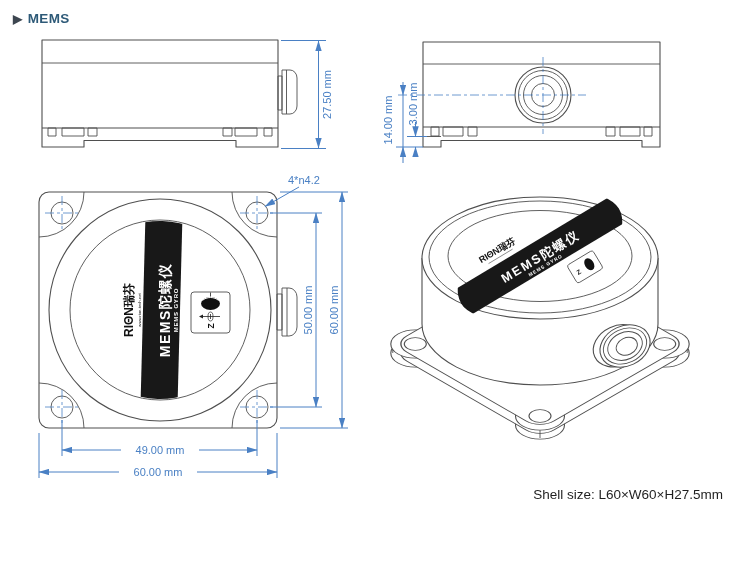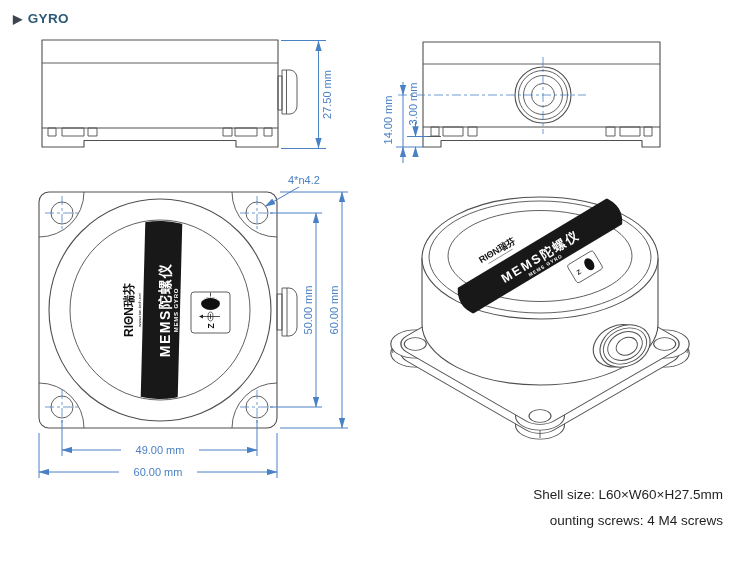--- a/index.html
+++ b/index.html
@@ -27,21 +27,21 @@
   }
   .notes span{display:block;}
 </style>
 </head>
 <body>
 
 <div class="canvas">
 
   <div class="title-row">
     <span class="marker">▶</span>
-    <span>GYRO</span>
+    <span>MEMS</span>
   </div>
 
   <svg style="left:25px;top:30px;" width="320" height="135" viewBox="25 30 320 135">
     <defs>
       <marker id="ar1" viewBox="0 0 10 6" refX="9.5" refY="3" markerWidth="11" markerHeight="6.5" orient="auto-start-reverse">
         <path d="M0,0 L10,3 L0,6 Z" fill="#4a80c4"></path>
       </marker>
     </defs>
     <g class="part">
       <path d="M42,128 V40 H278 V128"></path>
@@ -244,16 +244,15 @@
       <ellipse class="fillw" cx="-6" cy="-3" rx="26" ry="20"></ellipse>
       <ellipse class="fillw" cx="0" cy="0" rx="26" ry="20"></ellipse>
       <ellipse class="thin fillw" cx="0" cy="0" rx="22.5" ry="17"></ellipse>
       <ellipse class="thin fillw" cx="0" cy="0" rx="18" ry="13.5"></ellipse>
       <ellipse class="thin fillw" cx="1.5" cy="1" rx="11" ry="8.5"></ellipse>
     </g>
   </svg>
 
   <div class="notes">
     <span>Shell size: L60×W60×H27.5mm</span>
-    <span>ounting screws: 4 M4 screws</span>
   </div>
 
 </div>
 
 </body></html>

